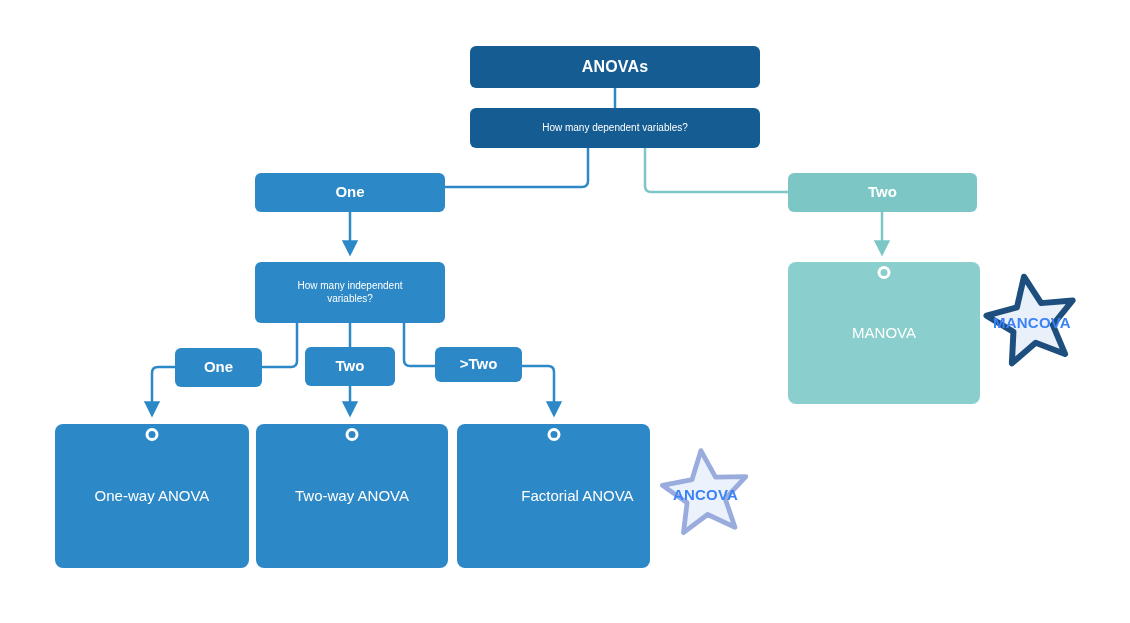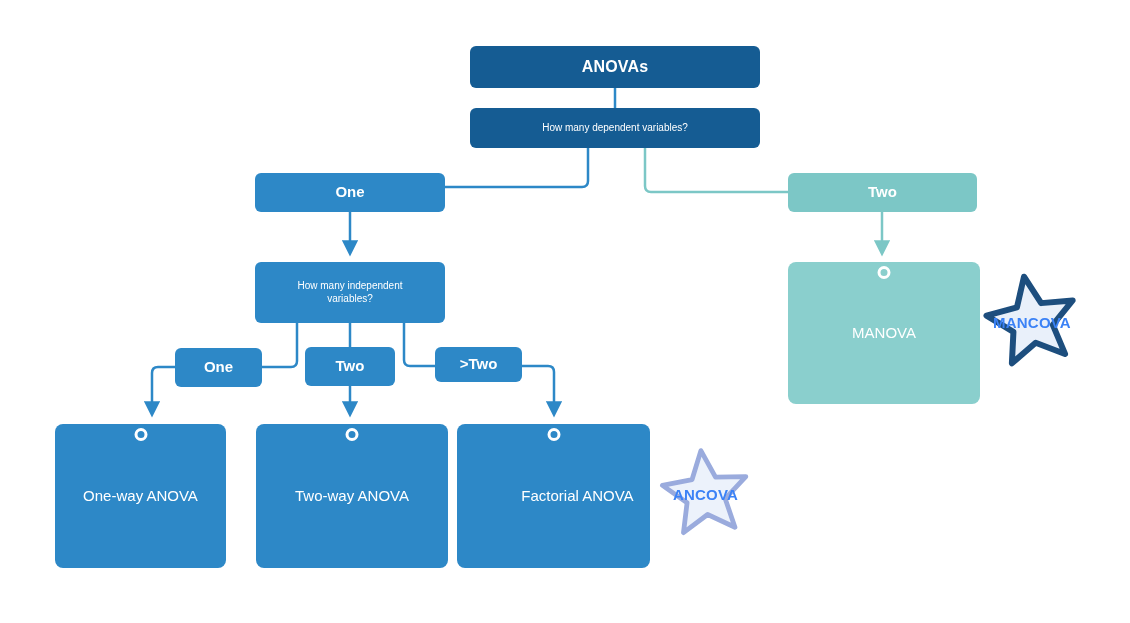--- a/index.html
+++ b/index.html
@@ -110,21 +110,21 @@
   </div>
 
   <div class="node blue opt" style="left:305px; top:347px; width:90px; height:39px;">
     <span>Two</span>
   </div>
 
   <div class="node blue opt" style="left:435px; top:347px; width:87px; height:35px;">
     <span>&gt;Two</span>
   </div>
 
-  <div class="node blue big" style="left:55px; top:424px; width:171px; height:144px;">
+  <div class="node blue big" style="left:55px; top:424px; width:194px; height:144px;">
     <span class="port"></span>
     <span>One-way ANOVA</span>
   </div>
 
   <div class="node blue big" style="left:256px; top:424px; width:192px; height:144px;">
     <span class="port"></span>
     <span>Two-way ANOVA</span>
   </div>
 
   <div class="node blue big" style="left:457px; top:424px; width:193px; height:144px;padding-left:48px;">

